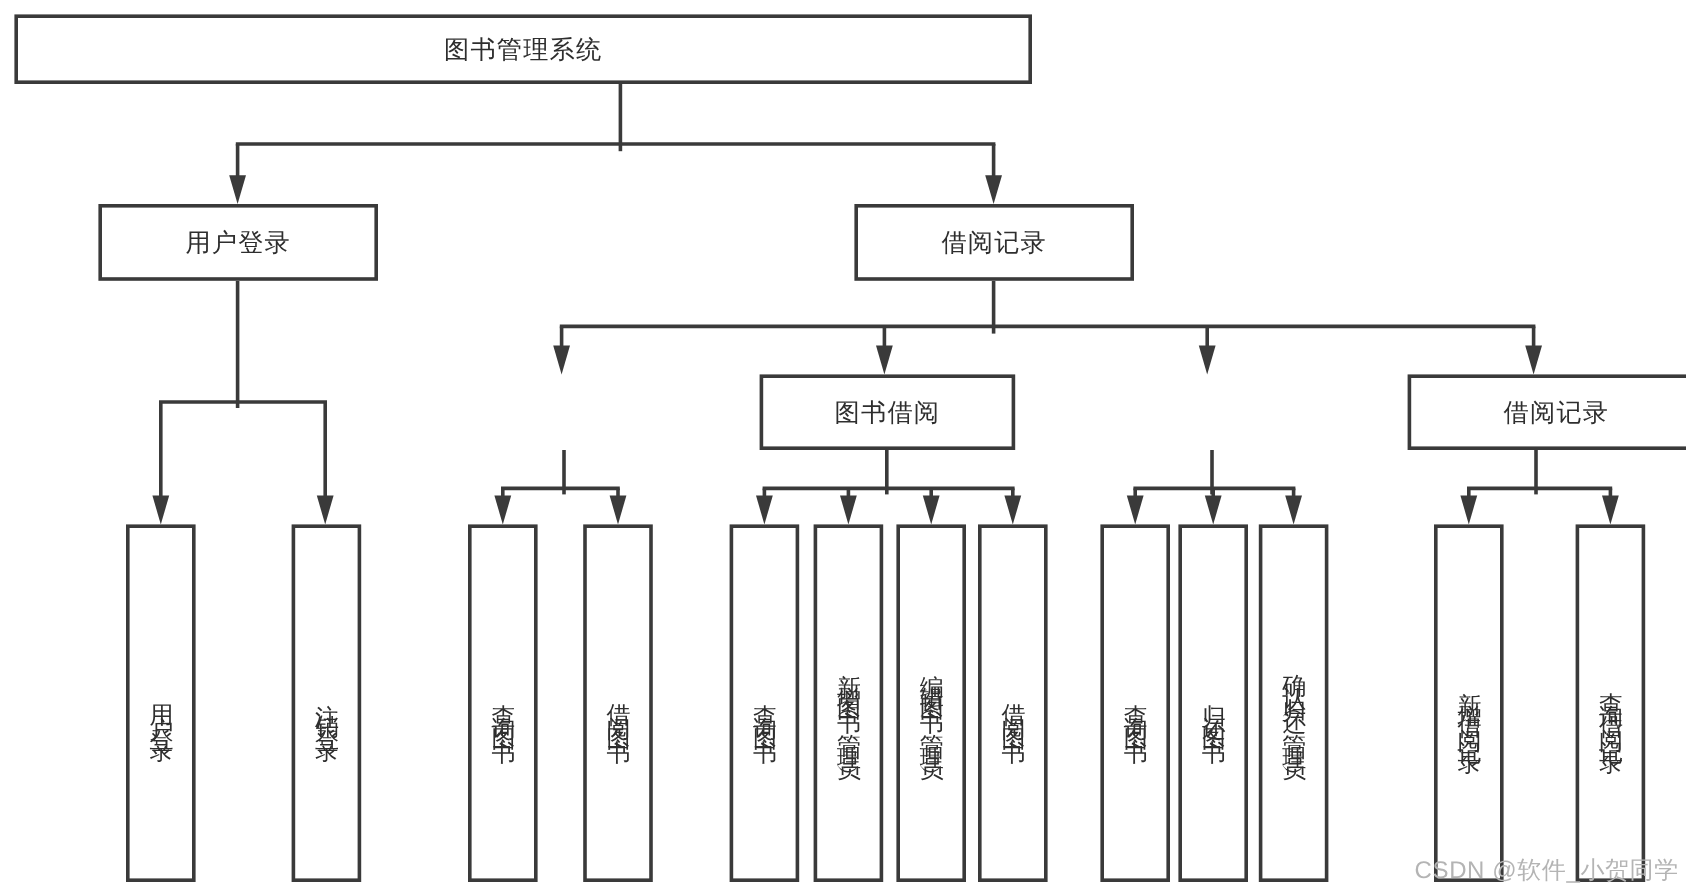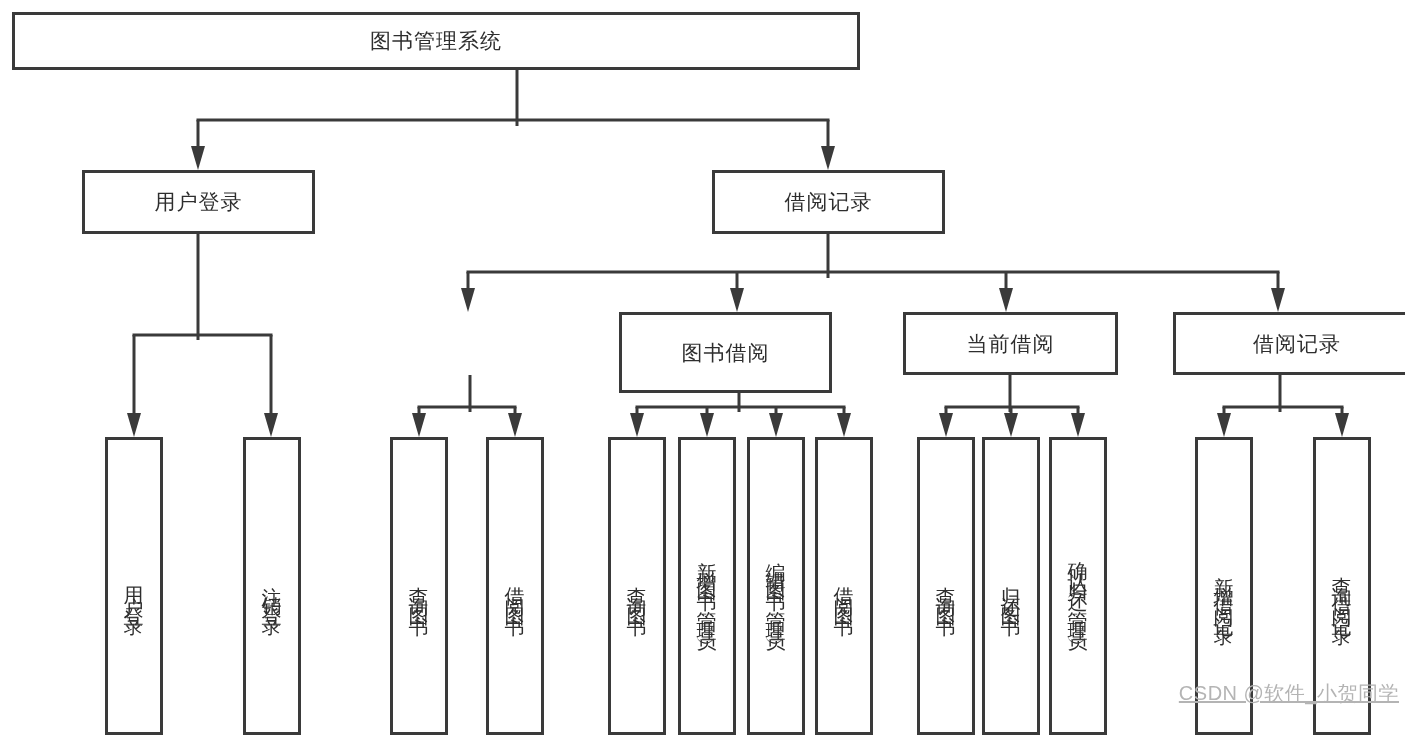--- a/index.html
+++ b/index.html
@@ -37,26 +37,25 @@
   }
   .leaf span{
     writing-mode:vertical-rl;
     text-orientation:mixed;
     line-height:1;
     letter-spacing:10px;
     margin-bottom:-10px;
   }
   .watermark{
     position:absolute;
-    right:6px;top:680px;
+    right:6px;top:712px;
     font-size:20px;
     color:var(--watermark);
     letter-spacing:0.5px;
     white-space:nowrap;
-    text-decoration:underline;
   }
 </style>
 </head>
 <body>
 
 <div class="stage">
 
   <svg class="wires" viewBox="0 0 1405 747" aria-hidden="true">
 
     <line x1="517" y1="70" x2="517" y2="126"></line>
@@ -117,22 +116,21 @@
     <polygon points="1217,413 1231,413 1224,437"></polygon>
     <line x1="1342" y1="407" x2="1342" y2="417"></line>
     <polygon points="1335,413 1349,413 1342,437"></polygon>
   </svg>
 
   <div class="node" style="left:12px;top:12px;width:848px;height:58px">图书管理系统</div>
 
   <div class="node" style="left:82px;top:170px;width:233px;height:64px">用户登录</div>
   <div class="node" style="left:712px;top:170px;width:233px;height:64px">借阅记录</div>
 
-  <div class="node" style="left:619px;top:312px;width:213px;height:81px">图书借阅</div>
-  <div class="node" style="left:903px;top:312px;width:215px;height:63px">当前借阅</div>
+  <div class="node" style="left:633px;top:312px;width:213px;height:63px">图书借阅</div>
   <div class="node" style="left:1173px;top:312px;width:248px;height:63px">借阅记录</div>
 
   <div class="node leaf" style="left:105px;top:437px;width:58px;height:298px">
     <span>用户登录</span>
     </div>
   <div class="node leaf" style="left:243px;top:437px;width:58px;height:298px">
     <span>注销登录</span>
     </div>
 
   <div class="node leaf" style="left:390px;top:437px;width:58px;height:298px">

